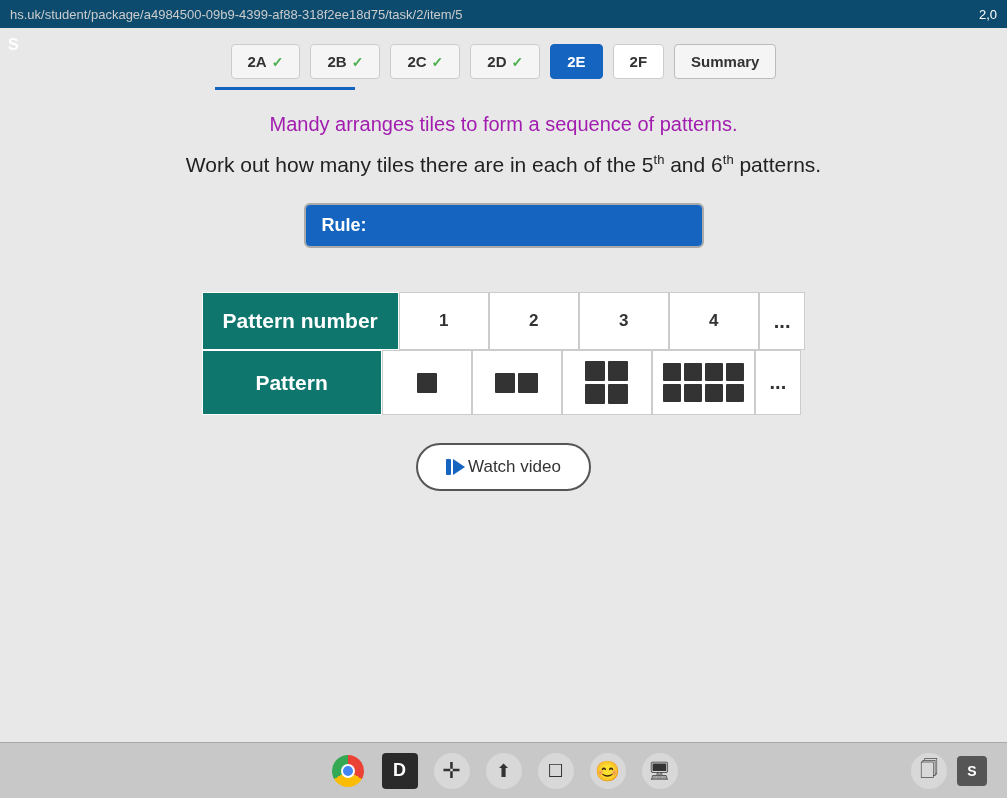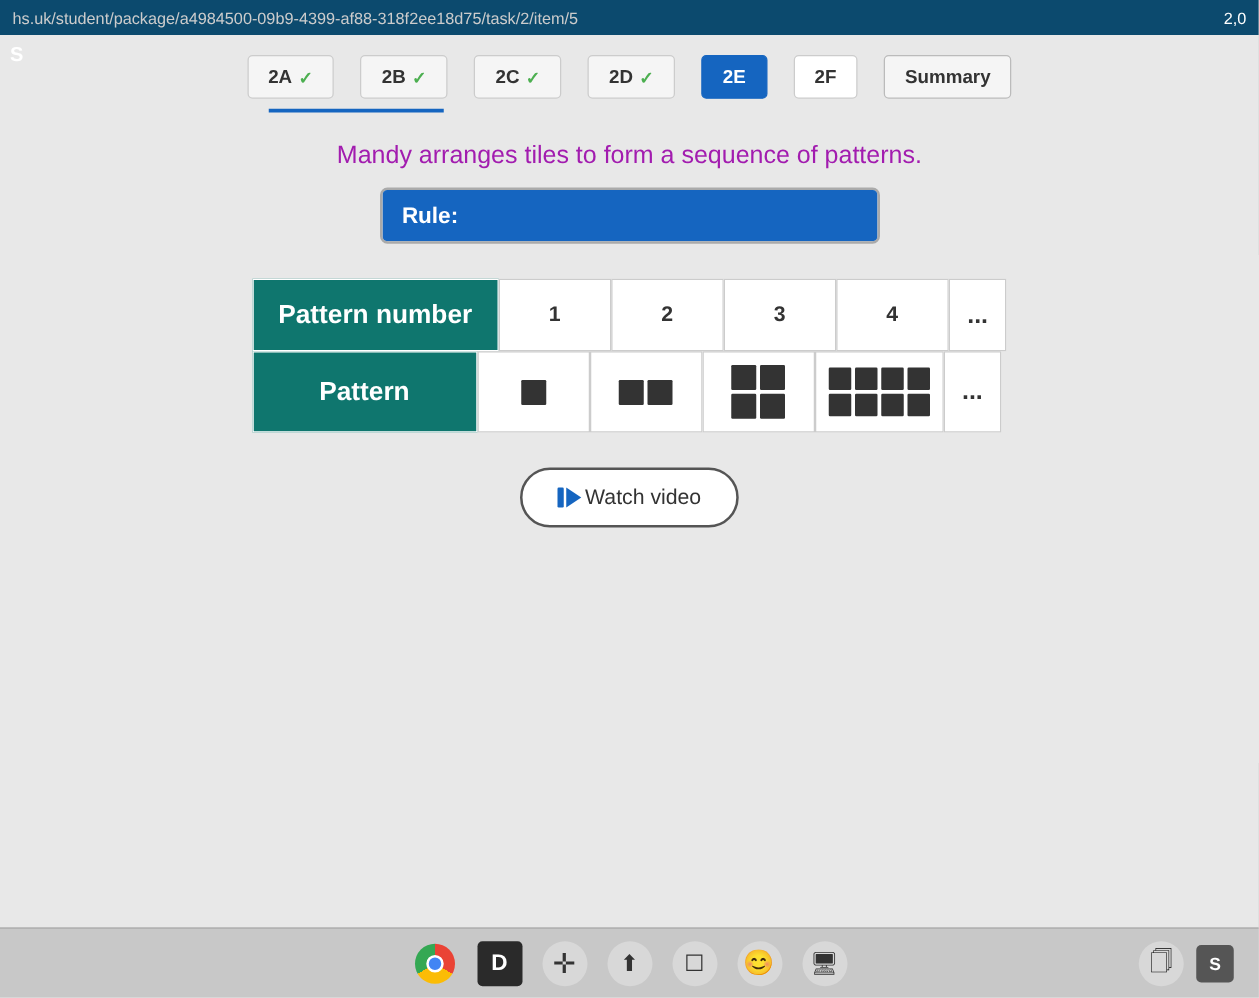--- a/index.html
+++ b/index.html
@@ -36,21 +36,21 @@
       flex-direction: column;
       align-items: center;
       padding: 0 20px 10px;
       overflow: hidden;
     }
 
     
     .nav-tabs {
       display: flex;
       align-items: center;
-      gap: 21px;
+      gap: 10px;
       margin: 16px 0 8px;
     }
 
     .tab {
       display: flex;
       align-items: center;
       gap: 5px;
       padding: 8px 16px;
       border-radius: 4px;
       font-size: 15px;
@@ -111,21 +111,21 @@
       font-size: 13px;
       vertical-align: super;
     }
 
     
     .rule-box {
       border: 2px solid #aaa;
       border-radius: 6px;
       overflow: hidden;
       width: 400px;
-      margin-bottom: 28px;
+      margin-bottom: 44px;
     }
     .rule-header {
       background: #1565c0;
       color: #fff;
       font-size: 18px;
       font-weight: bold;
       padding: 10px 16px;
     }
     .rule-body {
       background: #fff;
@@ -338,20 +338,23 @@
       <span>Summary</span>
     </div>
   </div>
 
   <div class="tab-underline"></div>
 
   <p class="question-text">
     <span>Mandy arranges tiles to form a sequence of patterns.</span>
   </p>
 
+  <p class="question-text-2">
+    <span>Work out how many tiles there are in each of the </span><span>5<sup>th</sup></span><span> and </span><span>6<sup>th</sup></span><span> patterns.</span>
+  </p>
 
   <div class="rule-box">
     <div class="rule-header">
       <span>Rule:</span>
     </div>
   </div>
 
   <div class="pattern-table">
 
     <div class="table-row-wrap">

